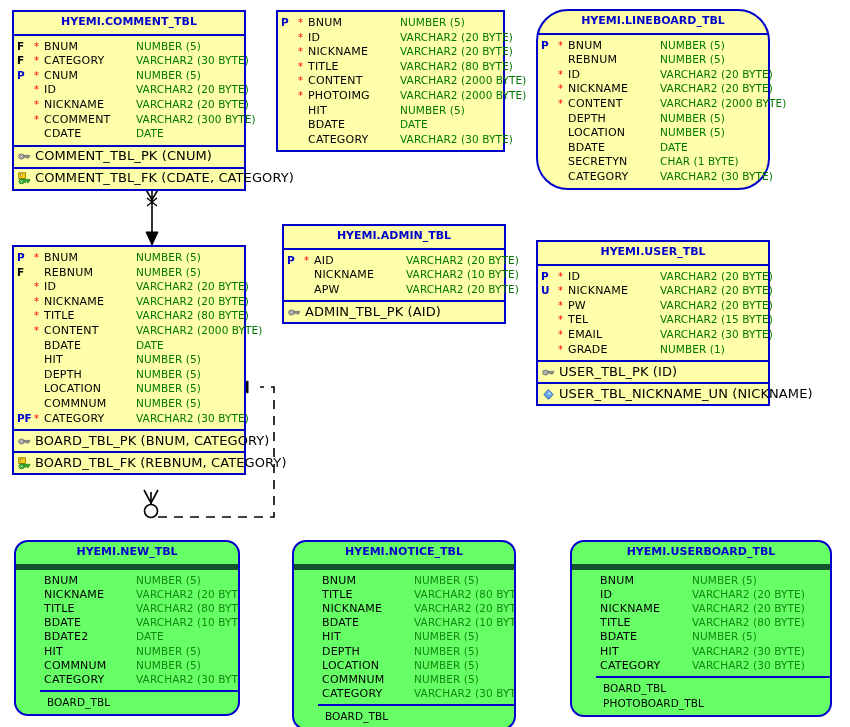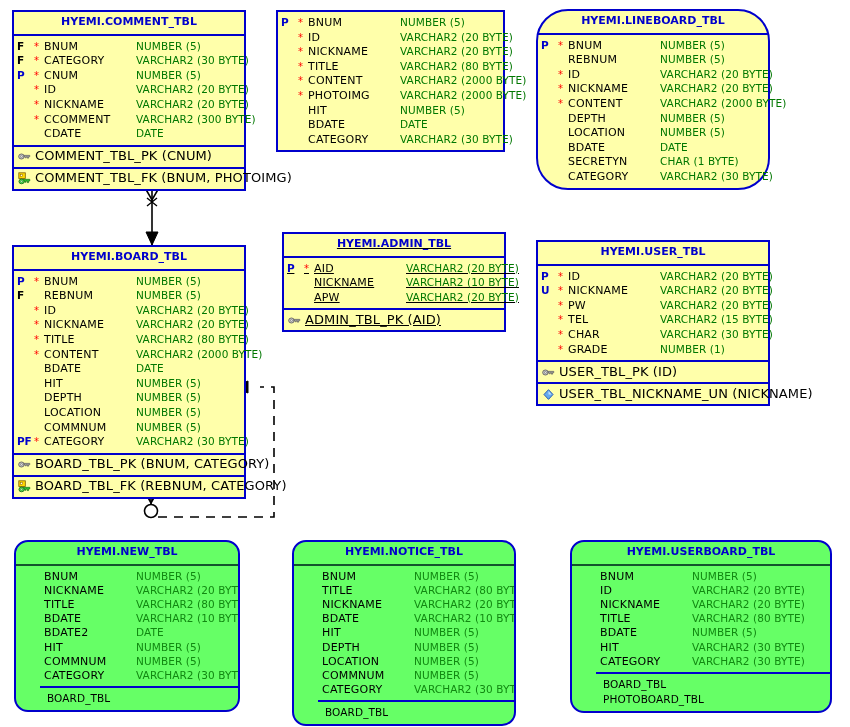--- a/index.html
+++ b/index.html
@@ -39,21 +39,21 @@
     text-align: center;
     color: #0000cc;
     font-weight: bold;
     font-size: 11px;
     padding: 3px 0 4px 0;
     border-bottom: 2px solid #0000cc;
     letter-spacing: 0px;
     white-space: nowrap;
   }
   .rounded .ent-title {
-    border-bottom: 2px solid #14532d;
+    border-bottom: 6px solid #14532d;
   }
   .attr-block {
     padding: 3px 0 4px 0;
   }
   .attr {
     display: flex;
     align-items: baseline;
     height: 14.6px;
     white-space: nowrap;
   }
@@ -229,21 +229,21 @@
           <div class="key-row">
             <span style="display: inline-flex; width: 13px; height: 13px;">
               <svg class="key-ico" viewBox="0 0 16 16">
                 <rect x="1" y="1" width="8" height="7" fill="#ffd700" stroke="#806000" stroke-width="1"></rect>
                 <rect x="3.2" y="3" width="2.2" height="2.2" fill="#ffffff" stroke="#806000" stroke-width=".6"></rect>
                 <path d="M6.5 9 L14.5 9 L14.5 11 L13 11 L13 13 L11.4 13 L11.4 11 L9.8 11 L9.8 12.6 L8.2 12.6 L8.2 11 L6.5 11 Z" fill="#33cc33" stroke="#116611" stroke-width=".8"></path>
                 <ellipse cx="4.4" cy="11.6" rx="3.2" ry="2.9" fill="#55dd55" stroke="#116611" stroke-width="1"></ellipse>
                 <ellipse cx="4.4" cy="11.6" rx="1.1" ry="1" fill="#ffffff" stroke="#116611" stroke-width=".6"></ellipse>
               </svg>
             </span>
-            <span class="key-label">COMMENT_TBL_FK (BNUM, PHOTOIMG)</span>
+            <span class="key-label">COMMENT_TBL_FK (CDATE, CATEGORY)</span>
           </div>
         </div>
       </div>
       <div class="entity" style="left: 276px; top: 10px; width: 229px;">
         <div class="attr-block">
           <div class="attr">
             <span class="a-key">P</span>
             <span class="a-req">*</span>
             <span class="a-name">BNUM</span>
             <span class="a-type">NUMBER (5)</span>
@@ -357,21 +357,20 @@
           </div>
           <div class="attr">
             <span class="a-key"></span>
             <span class="a-req"></span>
             <span class="a-name">CATEGORY</span>
             <span class="a-type">VARCHAR2 (30 BYTE)</span>
           </div>
         </div>
       </div>
       <div class="entity" style="left: 12px; top: 245px; width: 234px;">
-        <div class="ent-title">HYEMI.BOARD_TBL</div>
         <div class="attr-block">
           <div class="attr">
             <span class="a-key">P</span>
             <span class="a-req">*</span>
             <span class="a-name">BNUM</span>
             <span class="a-type">NUMBER (5)</span>
           </div>
           <div class="attr">
             <span class="a-key fk-only">F</span>
             <span class="a-req"></span>
@@ -459,21 +458,21 @@
                 <rect x="3.2" y="3" width="2.2" height="2.2" fill="#ffffff" stroke="#806000" stroke-width=".6"></rect>
                 <path d="M6.5 9 L14.5 9 L14.5 11 L13 11 L13 13 L11.4 13 L11.4 11 L9.8 11 L9.8 12.6 L8.2 12.6 L8.2 11 L6.5 11 Z" fill="#33cc33" stroke="#116611" stroke-width=".8"></path>
                 <ellipse cx="4.4" cy="11.6" rx="3.2" ry="2.9" fill="#55dd55" stroke="#116611" stroke-width="1"></ellipse>
                 <ellipse cx="4.4" cy="11.6" rx="1.1" ry="1" fill="#ffffff" stroke="#116611" stroke-width=".6"></ellipse>
               </svg>
             </span>
             <span class="key-label">BOARD_TBL_FK (REBNUM, CATEGORY)</span>
           </div>
         </div>
       </div>
-      <div class="entity" style="left: 282px; top: 232px; width: 224px; text-decoration: underline;">
+      <div class="entity" style="left: 282px; top: 224px; width: 224px;">
         <div class="ent-title">HYEMI.ADMIN_TBL</div>
         <div class="attr-block">
           <div class="attr">
             <span class="a-key">P</span>
             <span class="a-req">*</span>
             <span class="a-name">AID</span>
             <span class="a-type">VARCHAR2 (20 BYTE)</span>
           </div>
           <div class="attr">
             <span class="a-key"></span>
@@ -524,21 +523,21 @@
           </div>
           <div class="attr">
             <span class="a-key"></span>
             <span class="a-req">*</span>
             <span class="a-name">TEL</span>
             <span class="a-type">VARCHAR2 (15 BYTE)</span>
           </div>
           <div class="attr">
             <span class="a-key"></span>
             <span class="a-req">*</span>
-            <span class="a-name">CHAR</span>
+            <span class="a-name">EMAIL</span>
             <span class="a-type">VARCHAR2 (30 BYTE)</span>
           </div>
           <div class="attr">
             <span class="a-key"></span>
             <span class="a-req">*</span>
             <span class="a-name">GRADE</span>
             <span class="a-type">NUMBER (1)</span>
           </div>
         </div>
         <div class="key-block">

